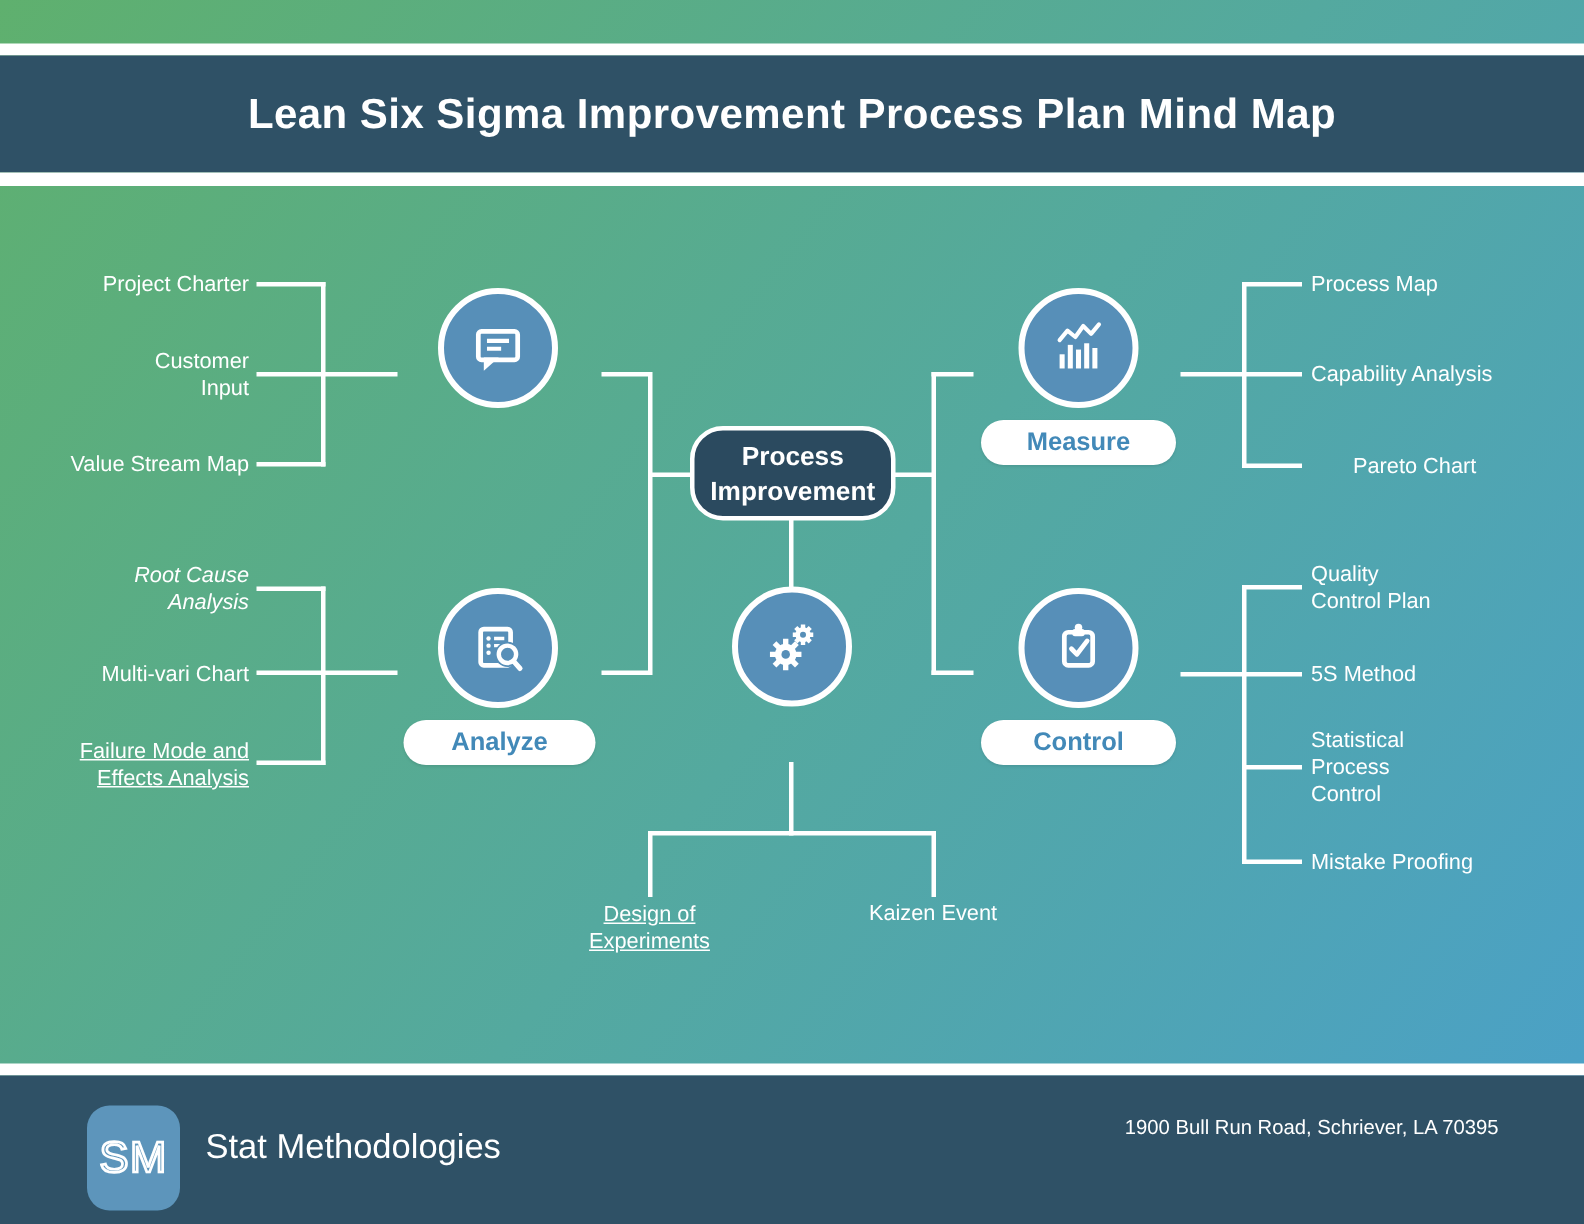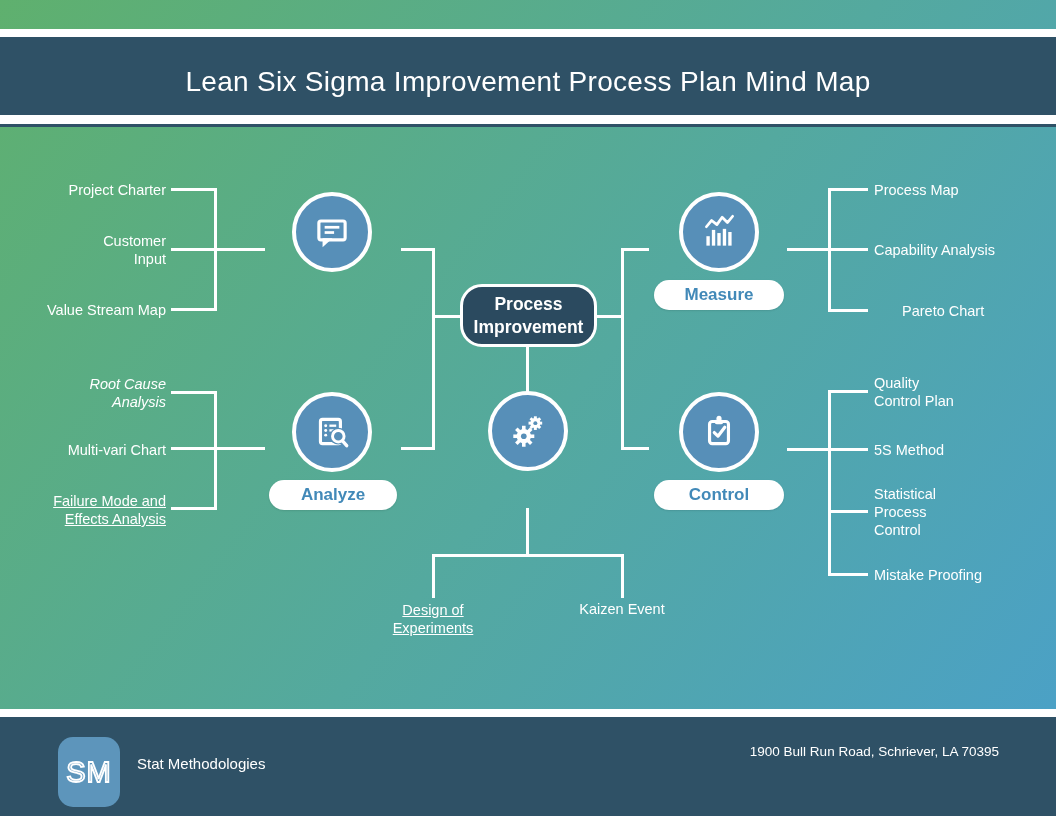--- a/index.html
+++ b/index.html
@@ -6,23 +6,23 @@
   .page{
     position:relative;
     width:1056px;height:816px;
     font-family:"Liberation Sans", sans-serif;
     background:linear-gradient(128deg, var(--gradient-start,#5fb06e) 0%, #54a99f 52%, var(--gradient-end,#4aa0ca) 100%);
     overflow:hidden;
   }
   .band{position:absolute;left:0;width:1056px;}
   .band-white{background:#ffffff;}
   .header-band{
-    position:absolute;left:0;top:37px;width:1056px;height:90px;
+    position:absolute;left:0;top:37px;width:1056px;height:78px;
     background:var(--header-bg,#2f5166);
-    display:flex;align-items:center;justify-content:center;
+    display:flex;align-items:center;justify-content:center;font-weight:bold;
   }
   .page-title{color:#ffffff;font-size:28px;letter-spacing:.3px;}
   
   .hline{position:absolute;height:3px;background:#ffffff;}
   .vline{position:absolute;width:3px;background:#ffffff;}
   
   .circle{
     position:absolute;width:80px;height:80px;box-sizing:border-box;
     border:4px solid #ffffff;border-radius:50%;
     background:var(--circle-fill,#578fb8);
@@ -59,21 +59,21 @@
     background:var(--header-bg,#2f5166);
   }
   .logo{
     position:absolute;left:58px;top:737px;width:62px;height:70px;
     background:var(--logo-bg,#5d95bb);border-radius:15px;
     display:flex;align-items:center;justify-content:center;
     font-size:29px;font-weight:normal;letter-spacing:1px;
     color:transparent;-webkit-text-stroke:1.8px #ffffff;
   }
   @supports not (-webkit-text-stroke: 2px #fff){ .logo{color:#ffffff;} }
-  .company{position:absolute;left:137px;top:750px;color:#ffffff;font-size:15px;line-height:28px;}
+  .company{position:absolute;left:137px;top:750px;color:#ffffff;font-size:23px;line-height:28px;}
   .contact{position:absolute;right:57px;top:742px;text-align:right;color:#ffffff;font-size:13.5px;line-height:20px;}
 </style>
 </head>
 <body>
 
 <div class="page">
 
   <div class="band band-white" style="top:29px;height:8px;"></div>
   <div class="header-band">
     <div class="page-title">Lean Six Sigma Improvement Process Plan Mind Map</div>

